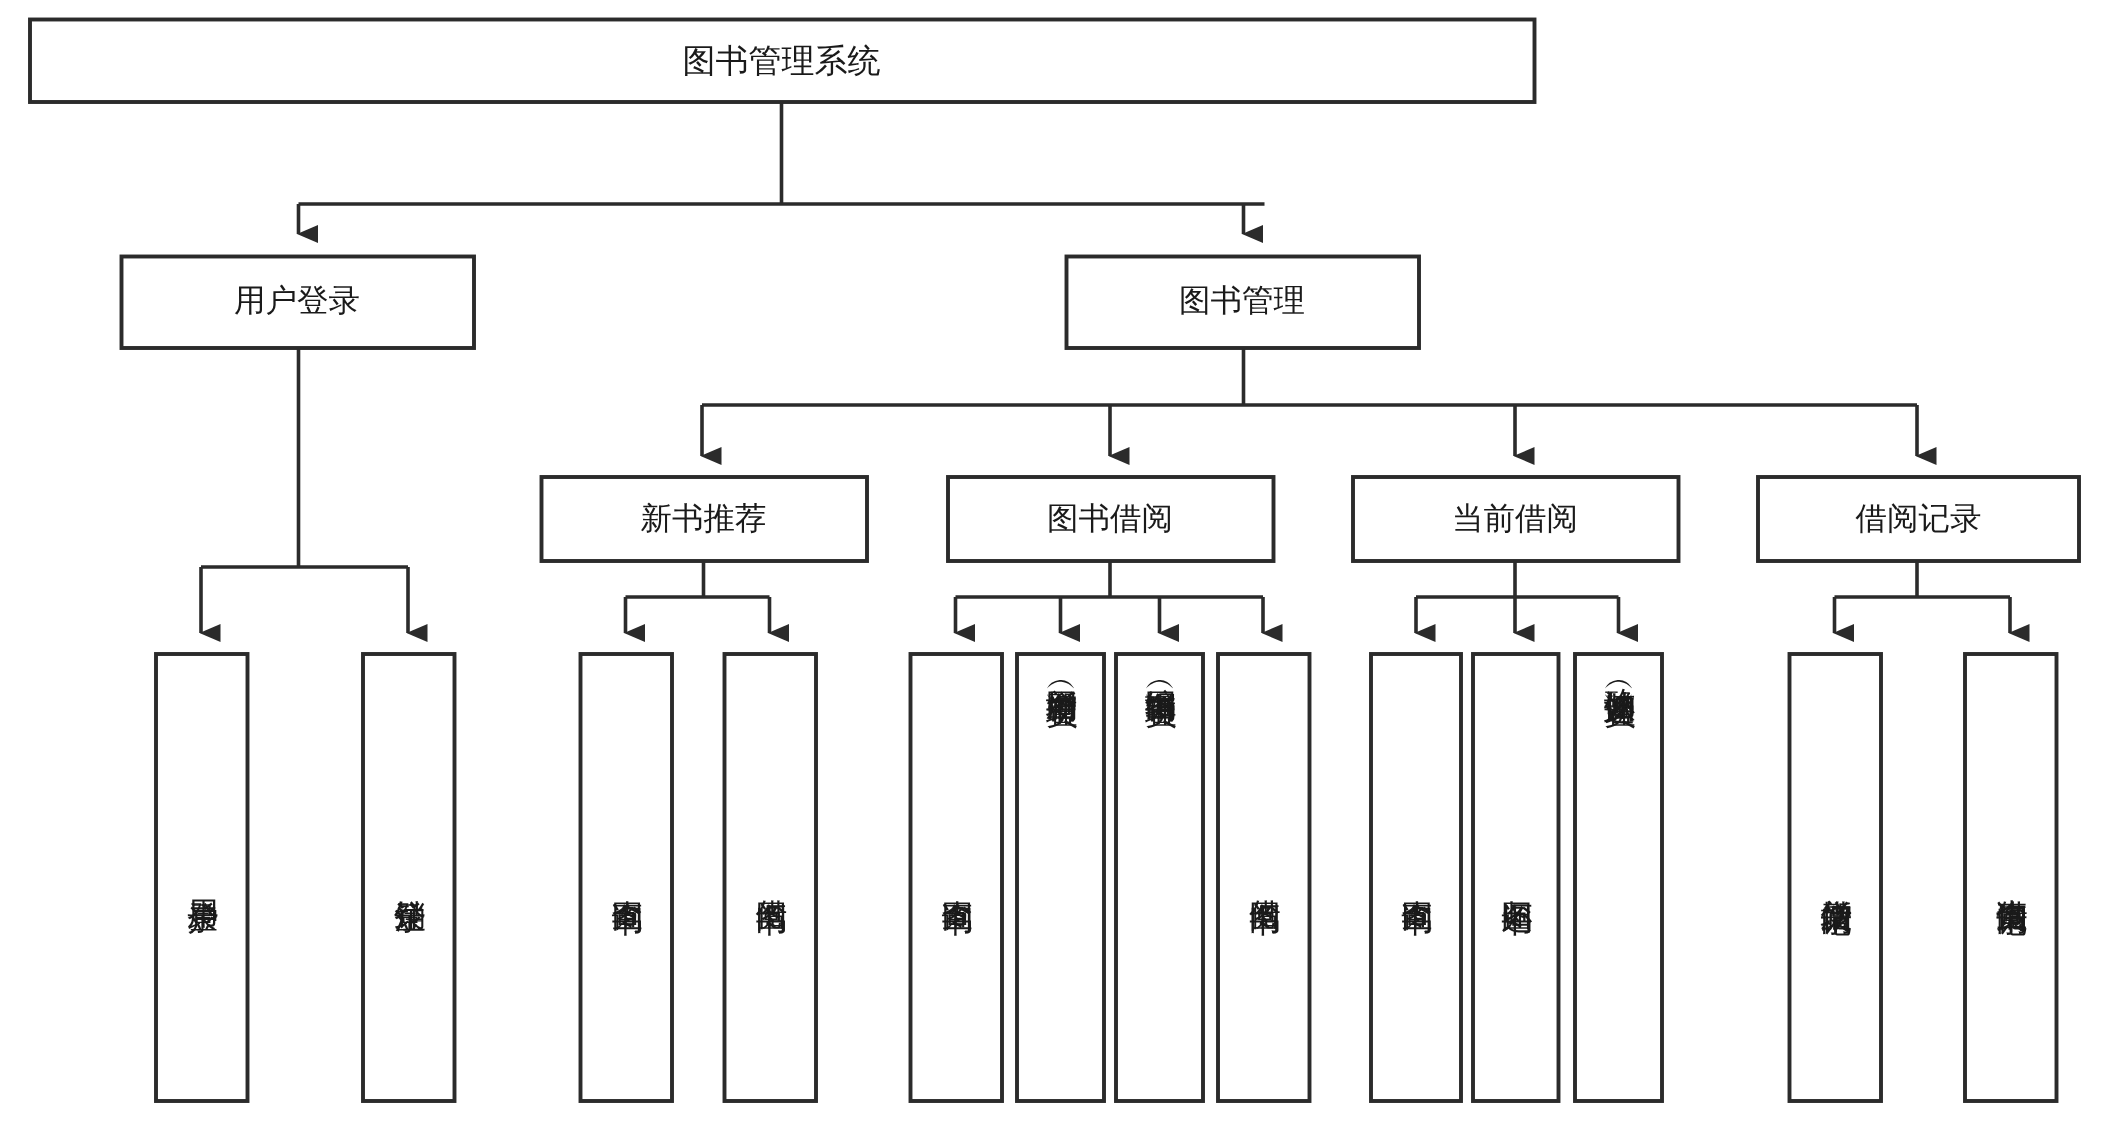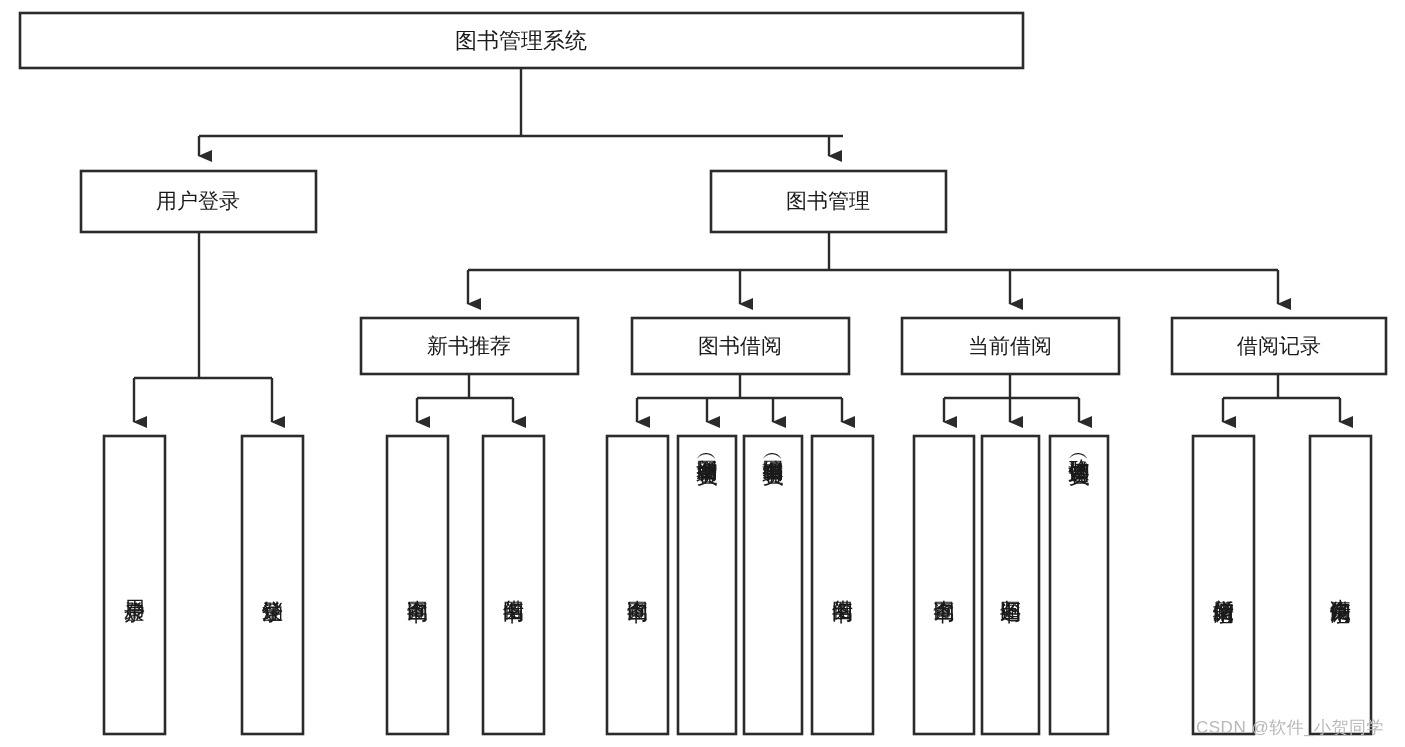--- a/index.html
+++ b/index.html
@@ -266,15 +266,14 @@
   </div>
 
   <div class="leaf-label-wrap" style="left:1193px; top:436px; width:61px; height:298px;">
     <span class="leaf-label">新增借阅记录</span>
   </div>
 
   <div class="leaf-label-wrap" style="left:1310px; top:436px; width:61px; height:298px;">
     <span class="leaf-label">查询借阅记录</span>
   </div>
 
-  <div class="watermark" style="left:1196px; top:716px;">CSDN @软件_小贺同学</div>
 
 </div>
 
 </body></html>

